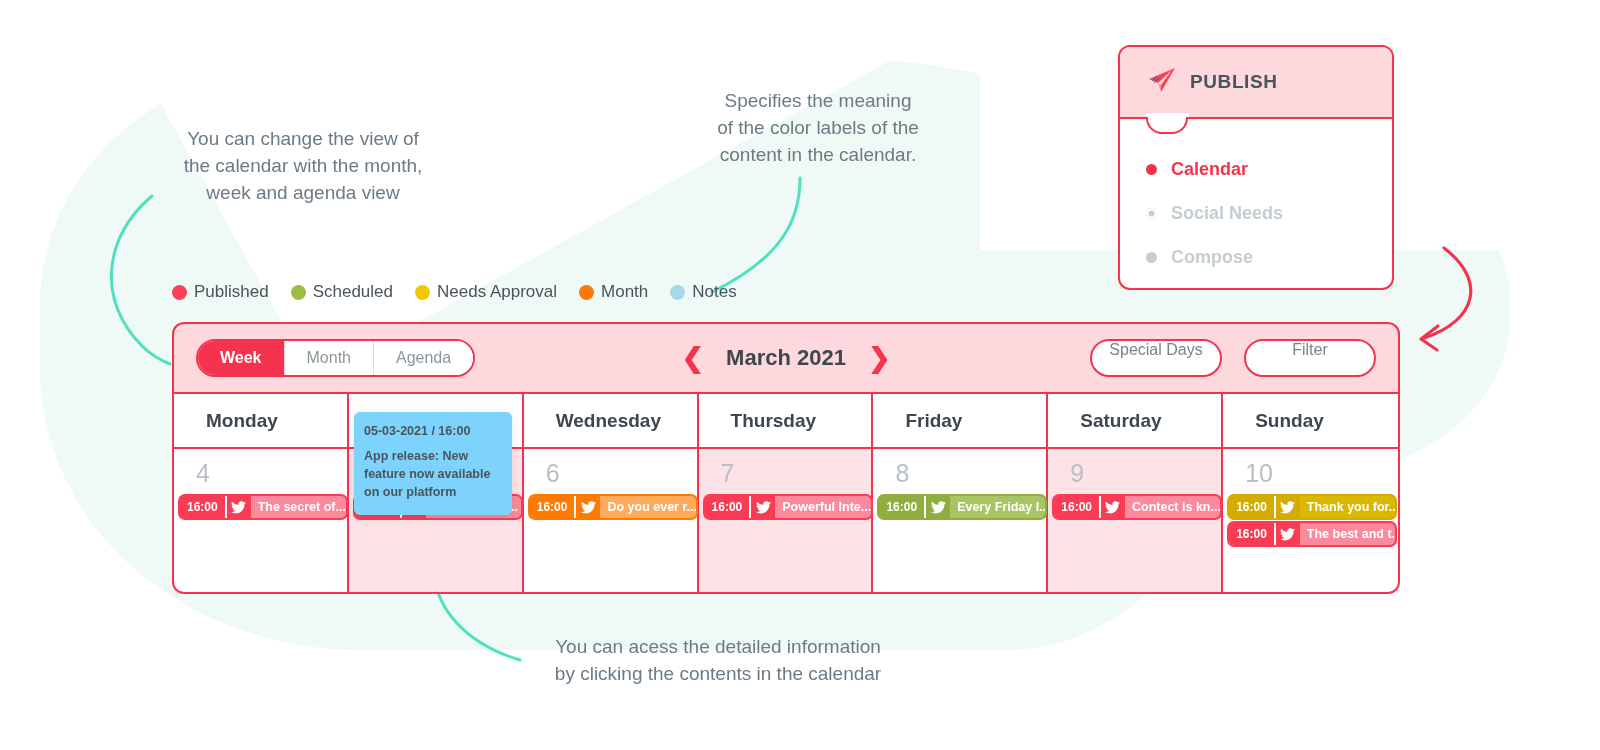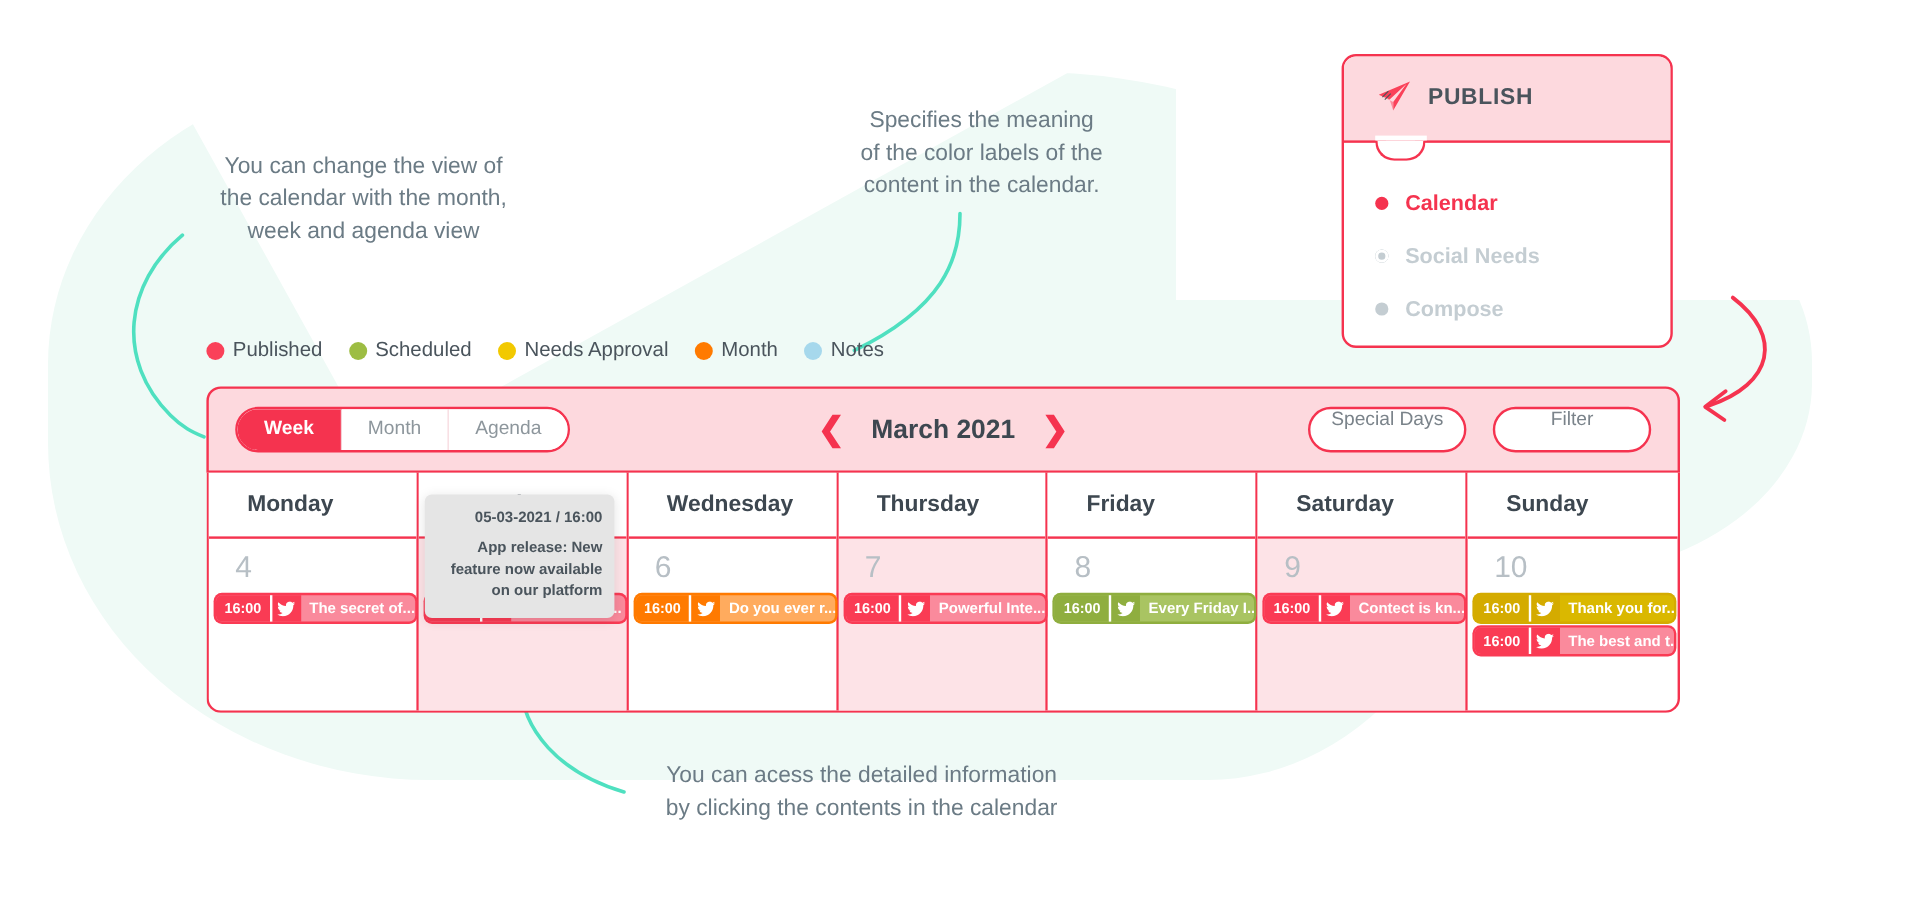--- a/index.html
+++ b/index.html
@@ -252,24 +252,24 @@
     border-radius: 0 5px 5px 0;
     white-space: nowrap; overflow: hidden;
     flex: 1;
   }
 
   
   .tooltip {
     position: absolute;
     left: 354px; top: 412px;
     width: 158px;
-    background: #e5e5e5;
+    background: #7dd3fc;
     border-radius: 6px;
     padding: 12px 10px 14px;
-    text-align: right;
+    text-align: left;
     z-index: 6;
     box-shadow: 0 2px 10px rgba(0,0,0,.10);
   }
   .tt-date { font-size: 12.5px; color: #4a545c; font-weight: bold; margin-bottom: 9px; }
   .tt-body { font-size: 12.5px; color: #4a545c; font-weight: bold; line-height: 1.45; }
 </style>
 </head>
 <body>
 
 <div id="stage">

